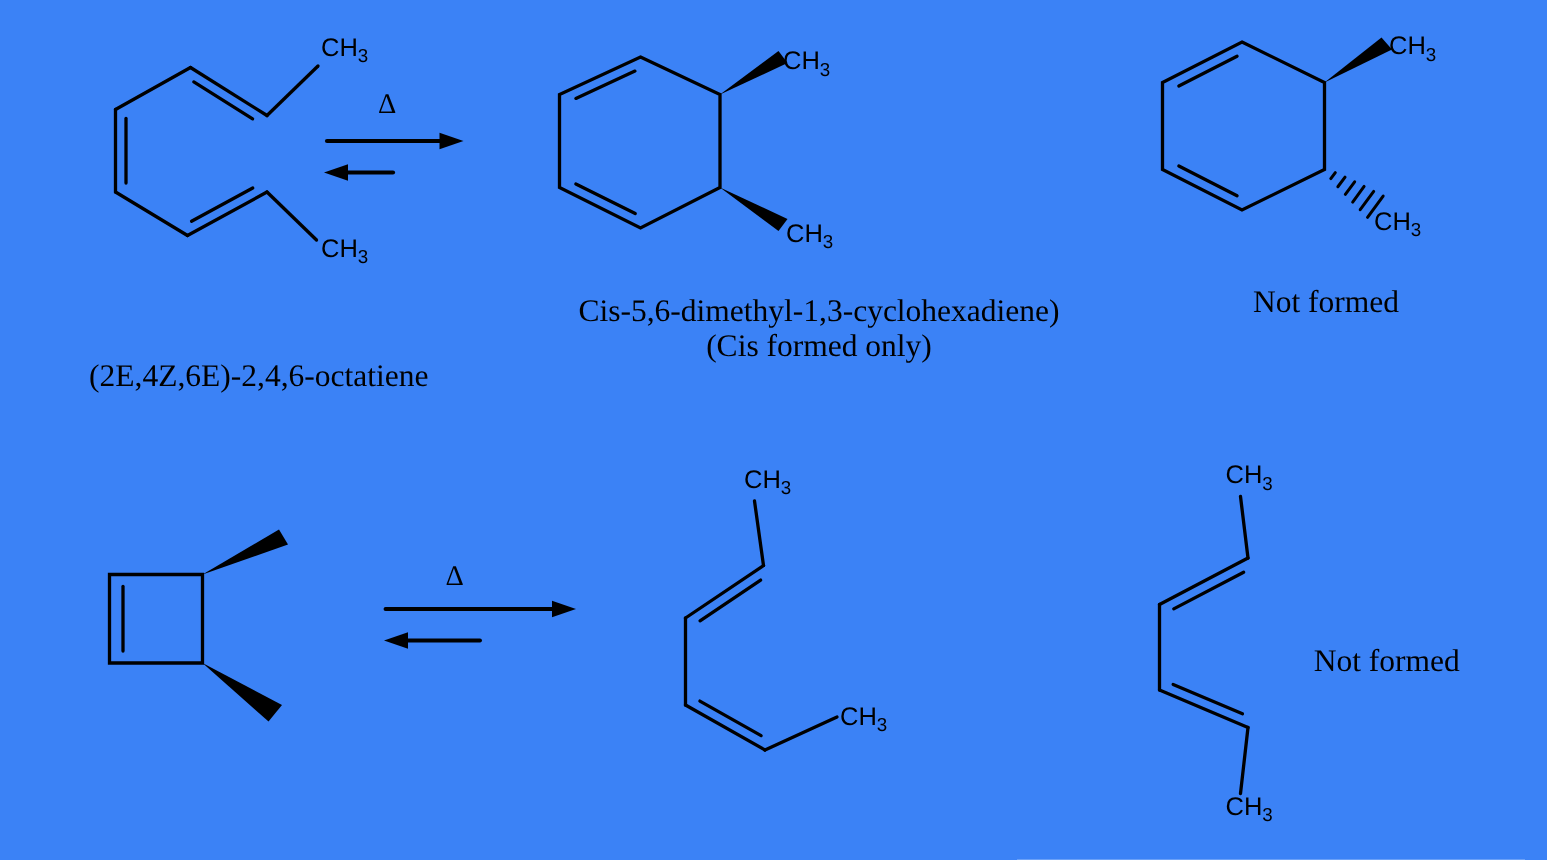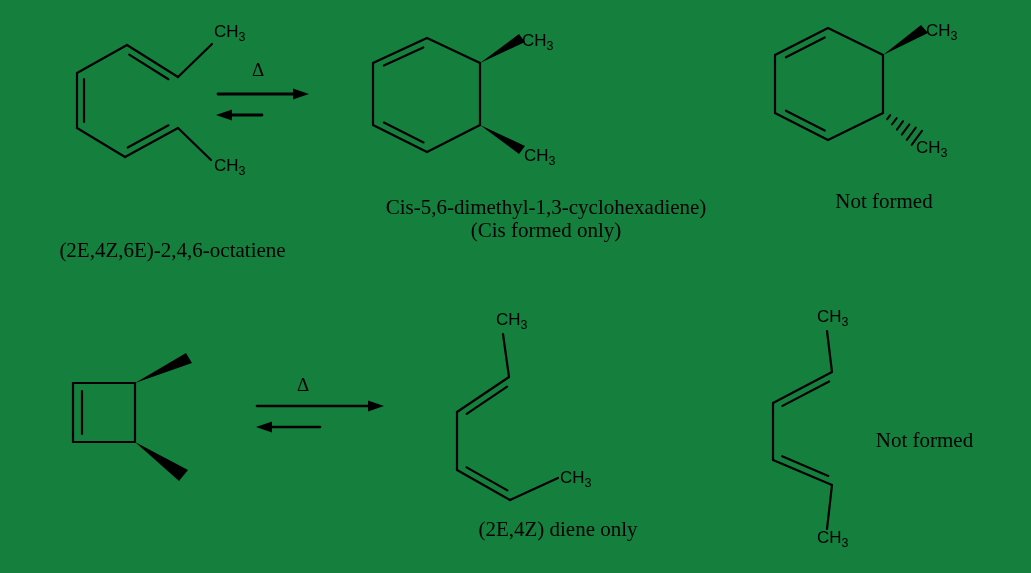--- a/index.html
+++ b/index.html
@@ -1,17 +1,17 @@
 <!DOCTYPE html>
 <html><head>
 <meta charset="utf-8">
 <style>
   html,body{margin:0;padding:0;}
   body{width:1031px;height:573px;background:#ffffff;font-family:"Liberation Serif",serif;}
-  .canvas{position:relative;width:1031px;height:573px;background:#15803d;overflow:hidden;}
+  .canvas{position:relative;width:1031px;height:573px;background:#3b82f6;overflow:hidden;}
   svg.bonds{position:absolute;left:0;top:0;}
   .lbl{position:absolute;color:#000;white-space:nowrap;}
   .name{font-family:"Liberation Serif",serif;font-size:21px;line-height:23px;}
   .center{text-align:center;}
   .ch3{font-family:"Liberation Sans",sans-serif;font-size:17px;line-height:19px;color:#000;}
   .ch3 sub{font-size:12.5px;}
   .delta{font-family:"Liberation Serif",serif;font-size:19px;color:#000;}
 </style>
 </head>
 <body>
@@ -115,17 +115,16 @@
   <div class="lbl name center" style="left:30px;top:203px;width:285px;margin-top:36px;">(2E,4Z,6E)-2,4,6-octatiene</div>
 
   <div class="lbl name center" style="left:350px;top:196px;width:392px;">
     <div>Cis-5,6-dimethyl-1,3-cyclohexadiene)</div>
     <div>(Cis formed only)</div>
   </div>
 
   <div class="lbl name center" style="left:820px;top:190px;width:128px;">Not formed</div>
 
 
-  <div class="lbl name center" style="left:458px;top:518px;width:200px;">(2E,4Z) diene only</div>
 
   <div class="lbl name center" style="left:862px;top:429px;width:125px;">Not formed</div>
 
 </div>
 
 </body></html>

